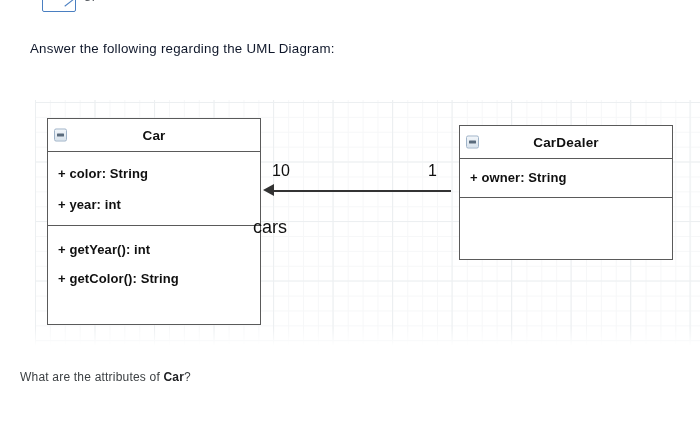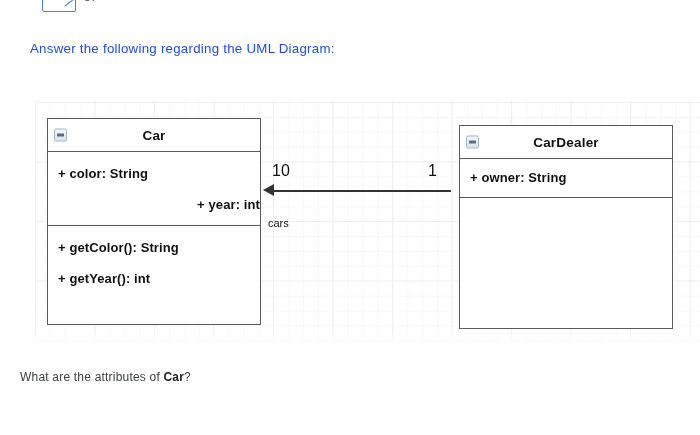--- a/index.html
+++ b/index.html
@@ -46,21 +46,21 @@
     font-size: 13px;
     color: #5f6368;
     letter-spacing: .2px;
   }
 
   
   #prompt {
     position: absolute;
     left: 30px; top: 41px;
     font-size: 13.3px;
-    color: #1d4ed8;
+    color: #0f172a;
     letter-spacing: .25px;
     white-space: nowrap;
   }
 
   
   #diagram-canvas {
     position: absolute;
     left: 35px; top: 100px;
     width: 665px; height: 246px;
     background-color: #ffffff;
@@ -152,22 +152,22 @@
   }
   .mult {
     position: absolute;
     font-size: 16px;
     color: #101010;
   }
   #mult-left  { left: 272px; top: 162px; }
   #mult-right { left: 428px; top: 162px; }
   #assoc-role {
     position: absolute;
-    left: 268px; top: 217px;
-    font-size: 11px;
+    left: 253px; top: 217px;
+    font-size: 18px;
     color: #101010;
   }
 
   
   #question {
     position: absolute;
     left: 20px; top: 370px;
     font-size: 12px;
     color: #3c4043;
     letter-spacing: .2px;
@@ -190,29 +190,29 @@
 
 <div class="uml-class" style="left:47px; top:118px; width:214px; height:207px;">
   <div class="uml-header" style="height:33px;">
     <div class="collapse-btn">
       <div class="minus"></div>
     </div>
     <div class="uml-title">Car</div>
   </div>
   <div class="uml-compartment divided" style="height:74px;">
     <div class="uml-member" style="padding-top:14px;">+ color: String</div>
-    <div class="uml-member" style="padding-top:16px;text-align:right;">+ year: int</div>
+    <div class="uml-member" style="padding-top:16px;">+ year: int</div>
   </div>
   <div class="uml-compartment" style="height:98px;">
+    <div class="uml-member" style="padding-top:16px;">+ getYear(): int</div>
     <div class="uml-member" style="padding-top:14px;">+ getColor(): String</div>
-    <div class="uml-member" style="padding-top:16px;">+ getYear(): int</div>
   </div>
 </div>
 
-<div class="uml-class" style="left:459px; top:125px; width:214px; height:204px;">
+<div class="uml-class" style="left:459px; top:125px; width:214px; height:135px;">
   <div class="uml-header" style="height:33px;">
     <div class="collapse-btn">
       <div class="minus"></div>
     </div>
     <div class="uml-title">CarDealer</div>
   </div>
   <div class="uml-compartment divided" style="height:39px;">
     <div class="uml-member" style="padding-top:11px;">+ owner: String</div>
   </div>
   <div class="uml-compartment" style="height:119px;"></div>

